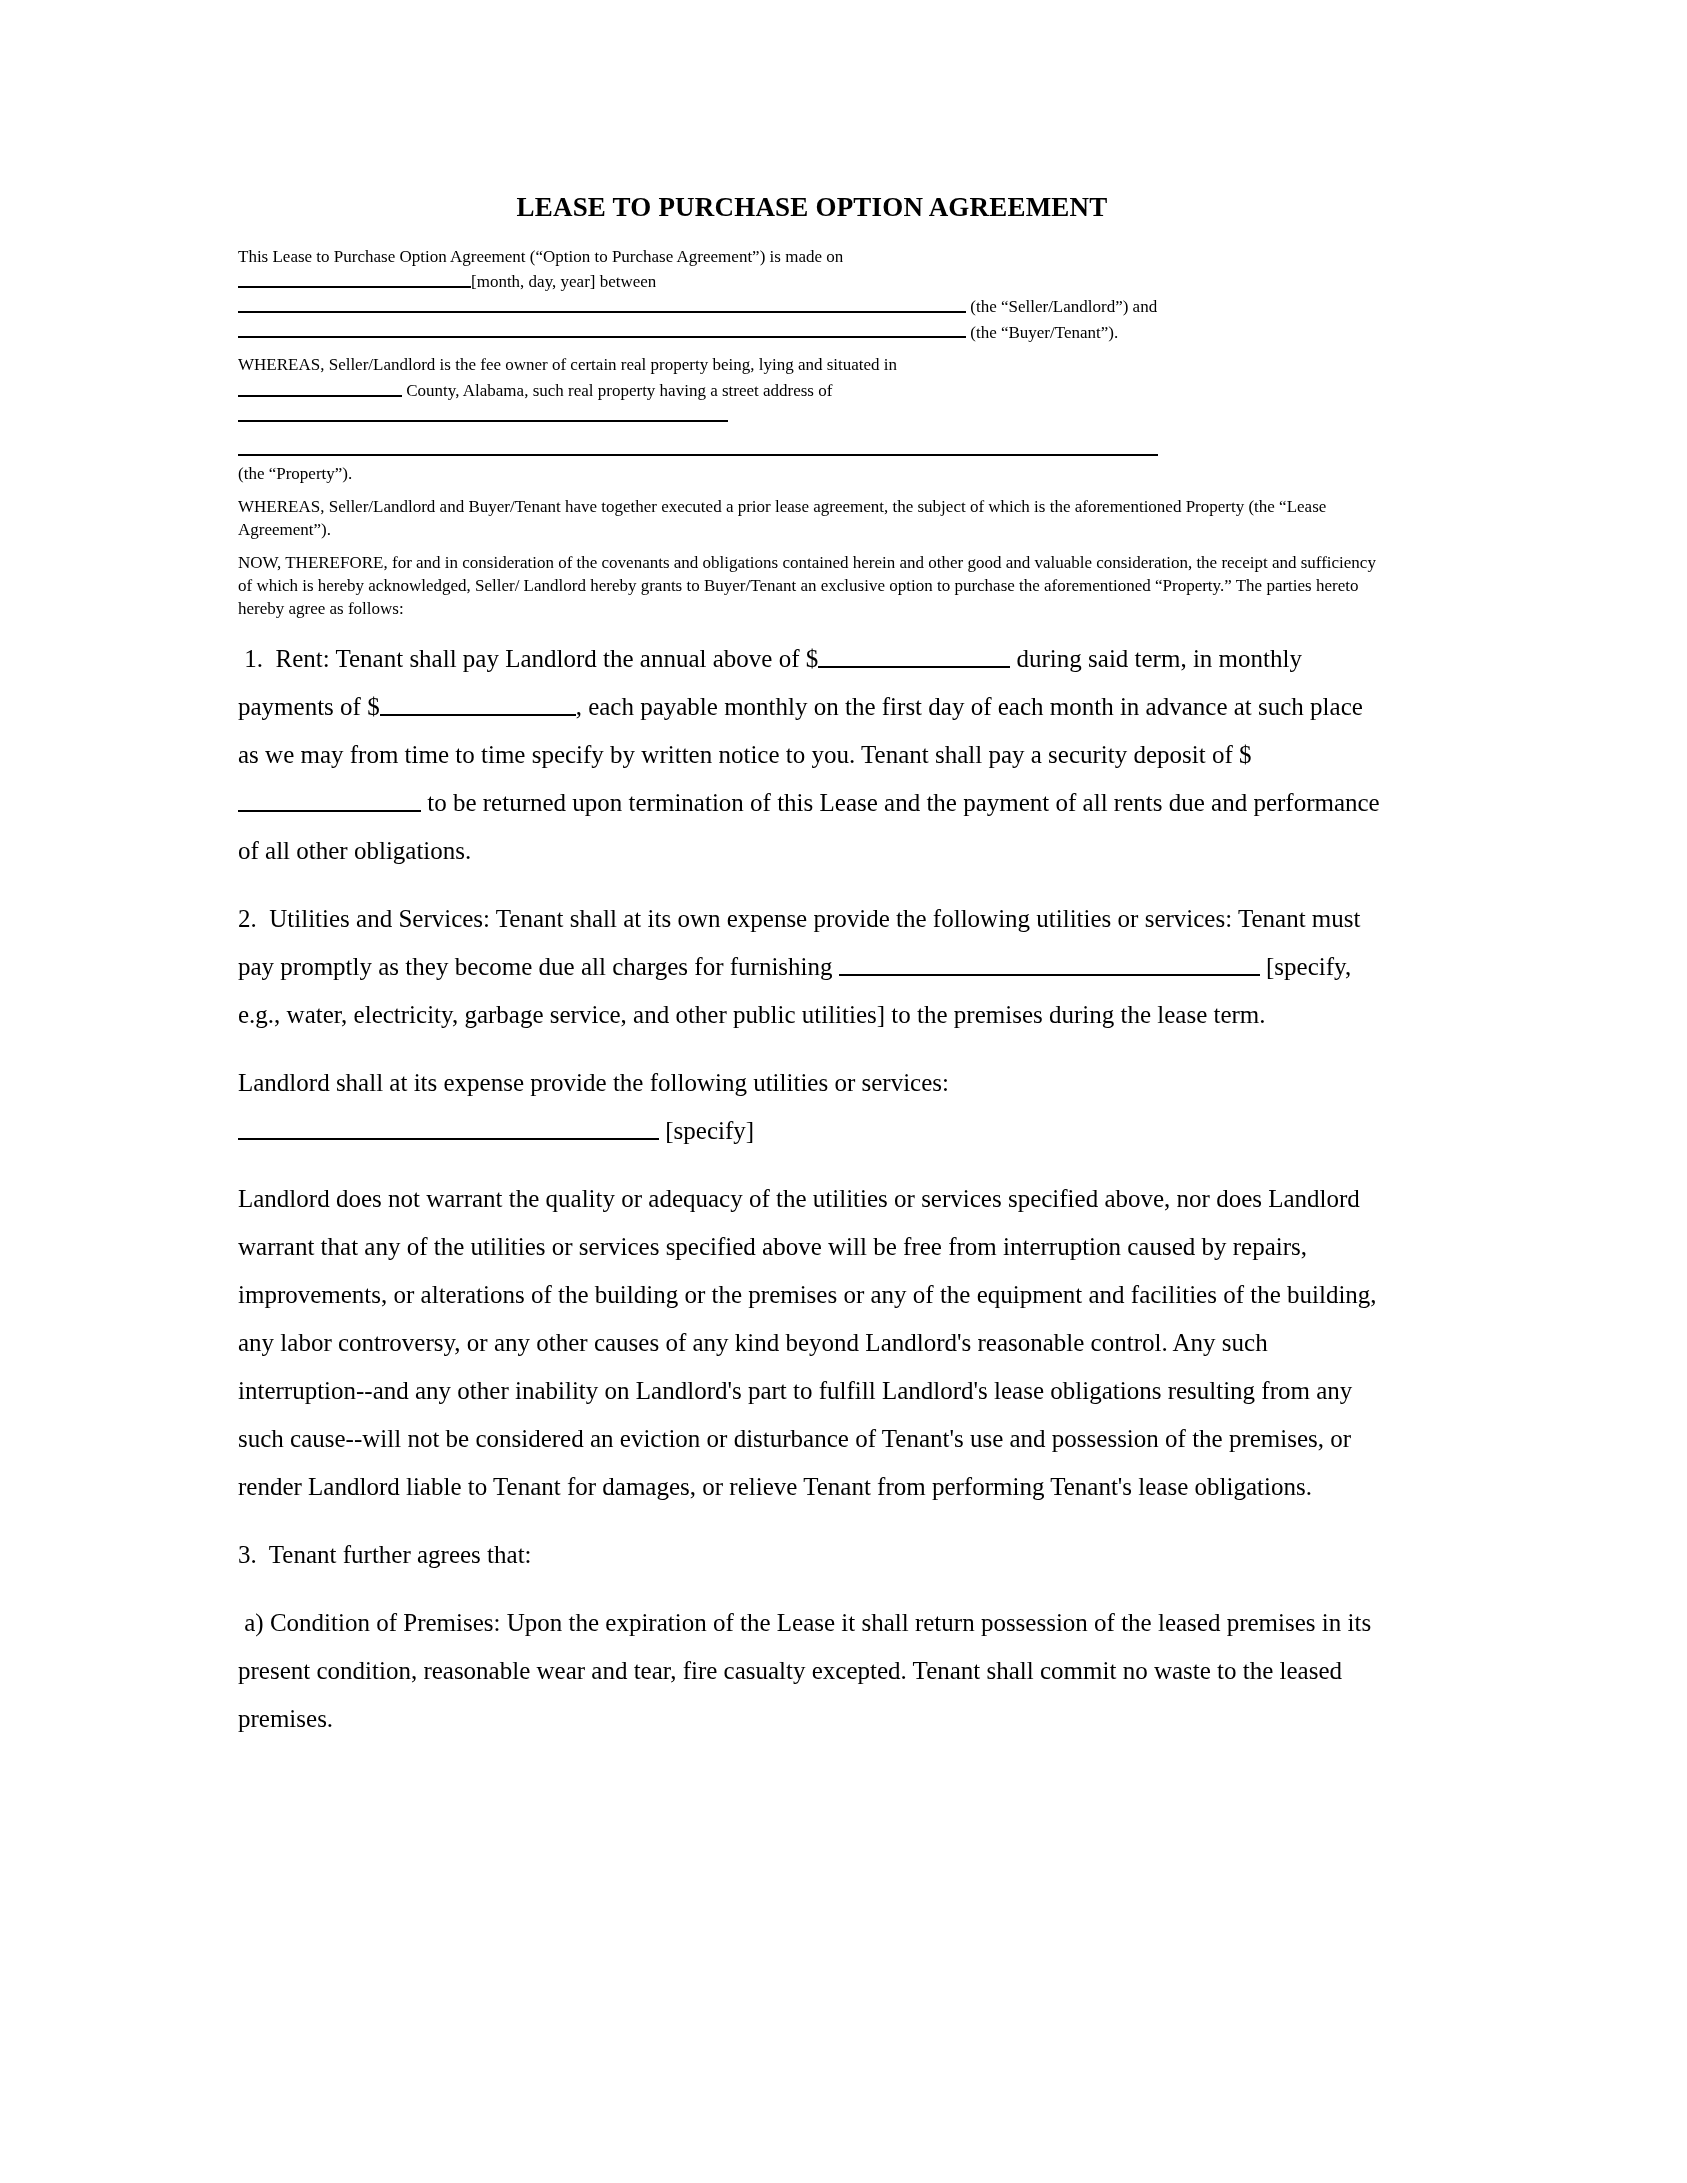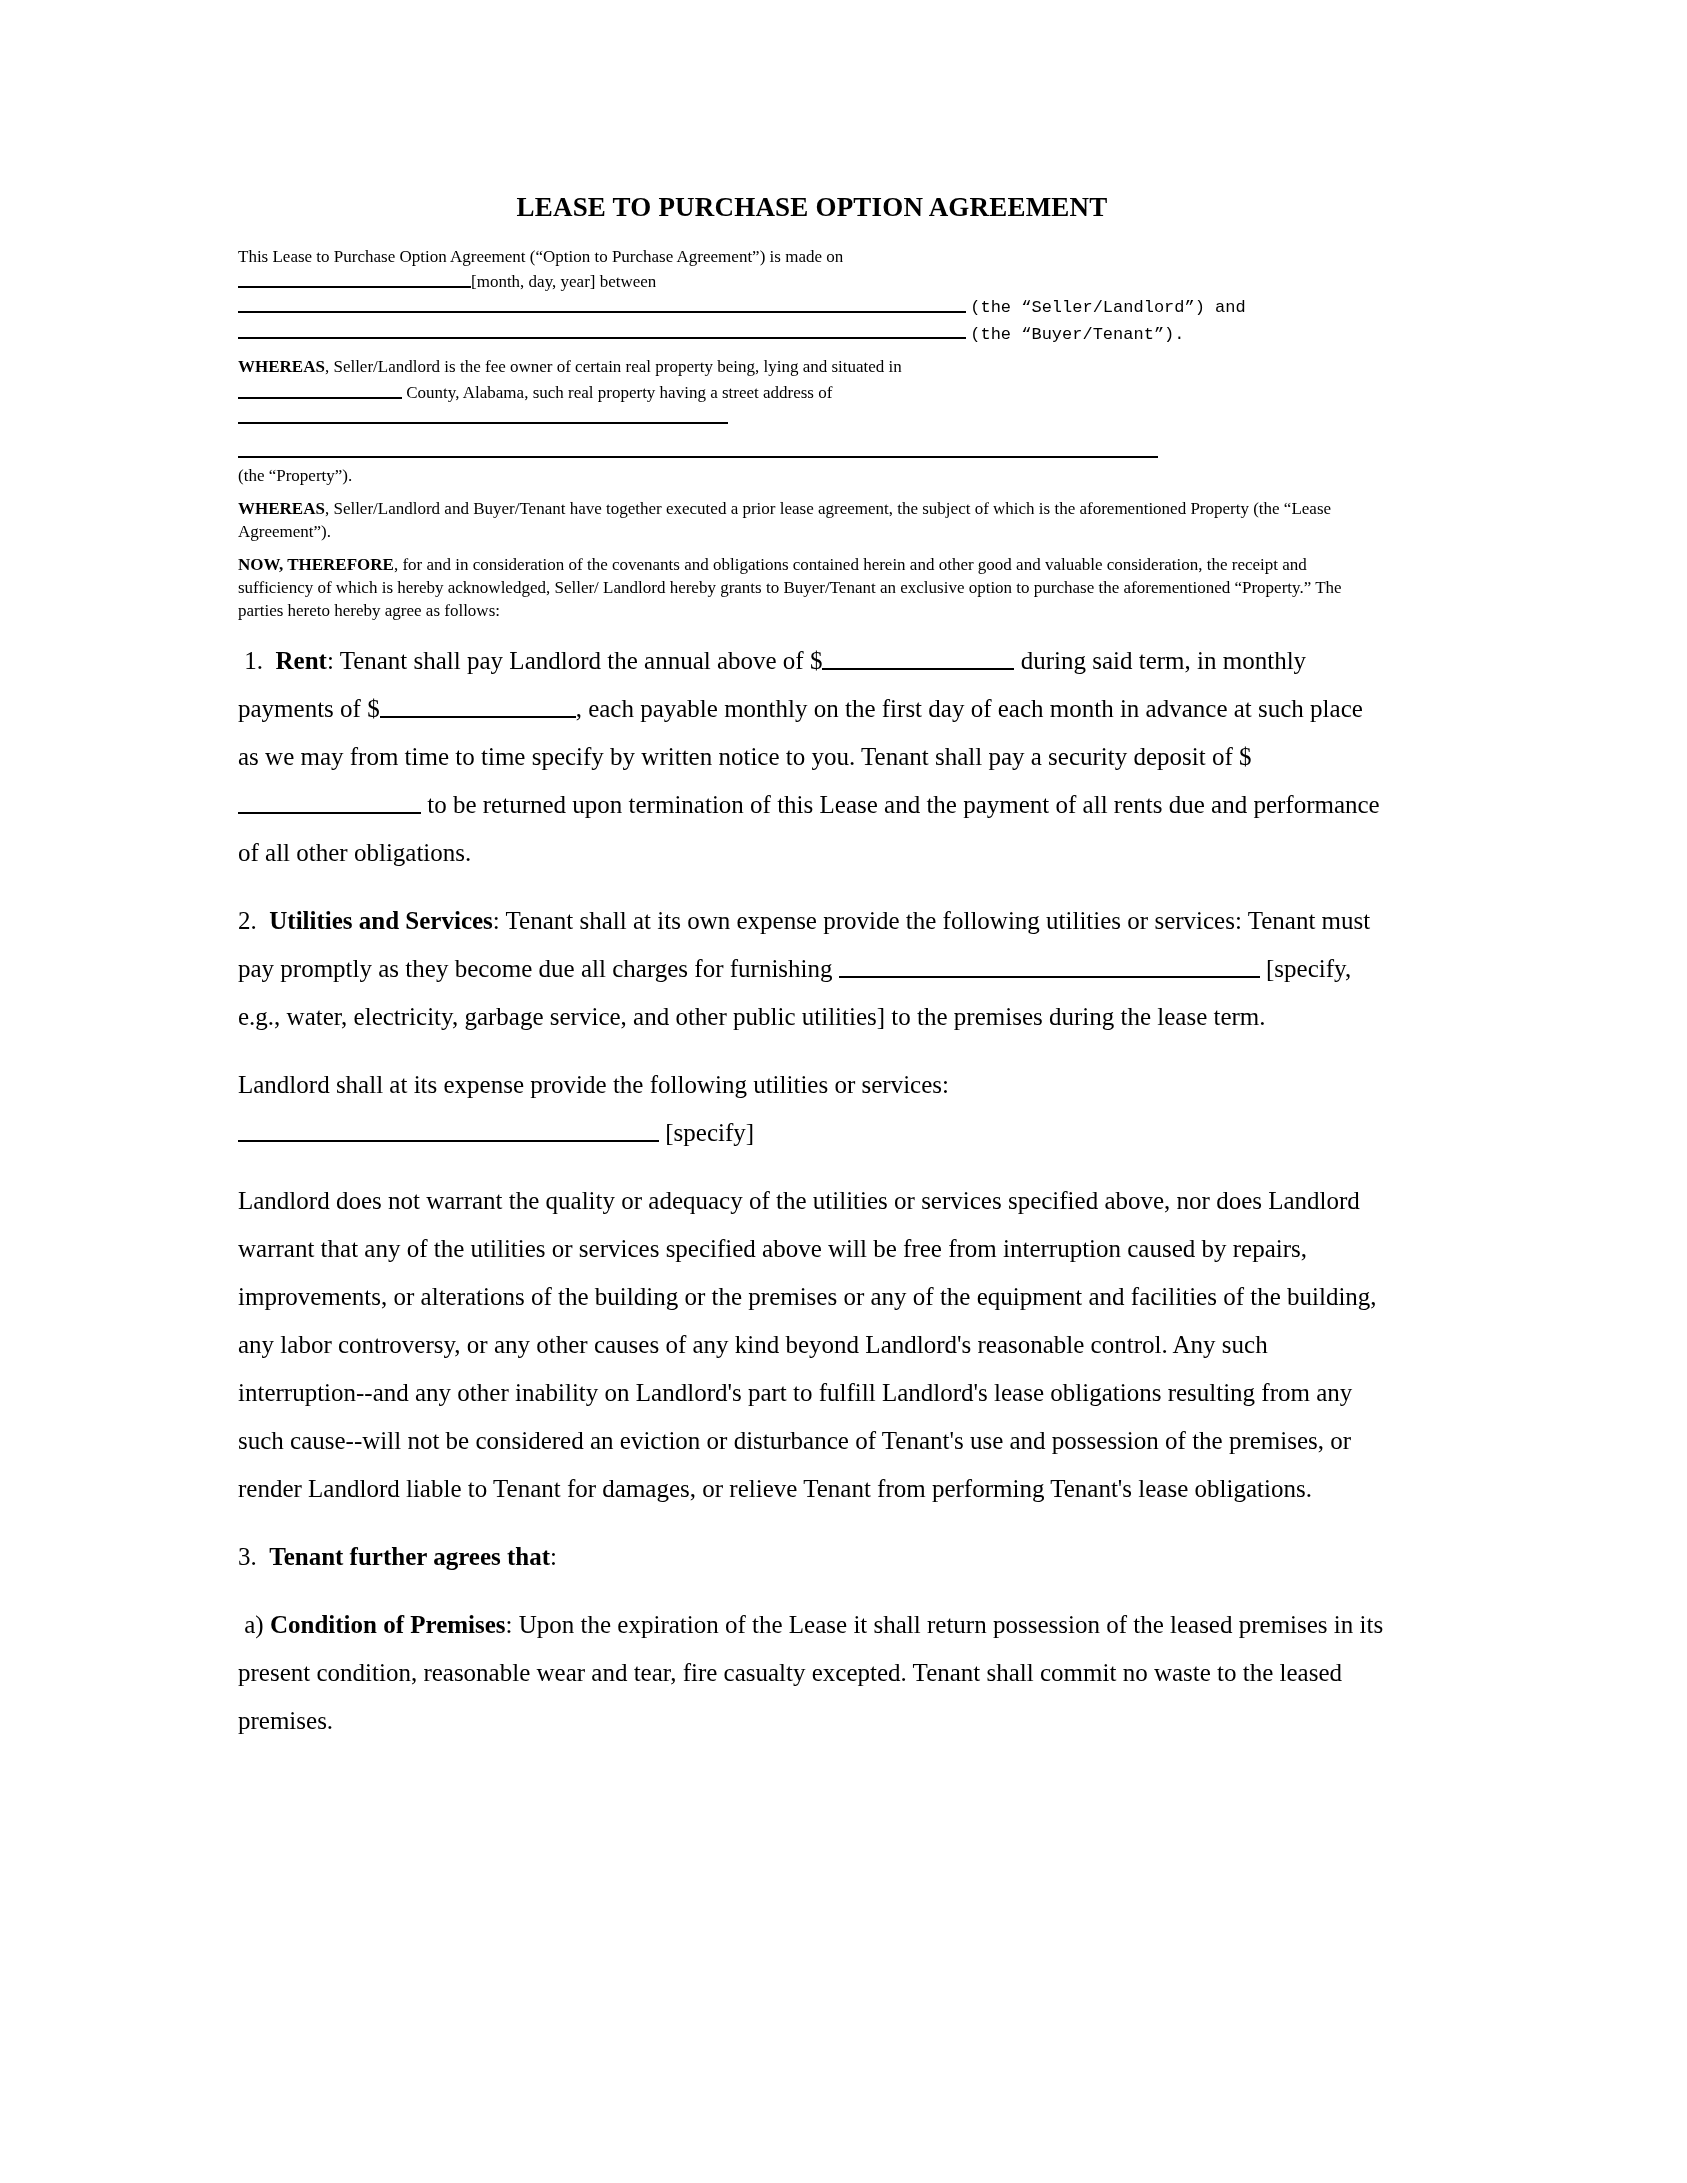--- a/index.html
+++ b/index.html
@@ -42,38 +42,38 @@
   .gap-sm { height: 10.6px; }
   .gap-md { height: 14.6px; }
   
   p.loose {
     font-size: 25px;
     line-height: 1.92;
     margin: 0 0 20px 0;
     text-align: left;
   }
   p.loose.nomb { margin-bottom: 0; }
-  b, strong { font-weight: bold; }
+  b, strong { font-weight: normal; }
   .blank {
     display: inline-block;
     border-bottom: 2px solid #000;
     vertical-align: baseline;
     height: 0.92em;
     margin-bottom: -0.06em;
   }
   .b-date   { width: 233px; }
   .b-party  { width: 728px; }
   .b-county { width: 164px; }
   .b-prop1  { width: 490px; }
   .b-prop2  { width: 920px; }
   .b-money  { width: 192px; }
   .b-money2 { width: 196px; }
   .b-money3 { width: 183px; }
   .b-spec   { width: 421px; }
-  .right-note { white-space: nowrap; font-family: Liberation Mono, monospace; }
+  .right-note { white-space: nowrap; }
 </style>
 </head>
 <body>
 
 <div class="page">
 
   <h1 class="doc-title">LEASE TO PURCHASE OPTION AGREEMENT</h1>
 
   <p class="tight">
     <span>This Lease to Purchase Option Agreement (“Option to Purchase Agreement”) is made on</span>

